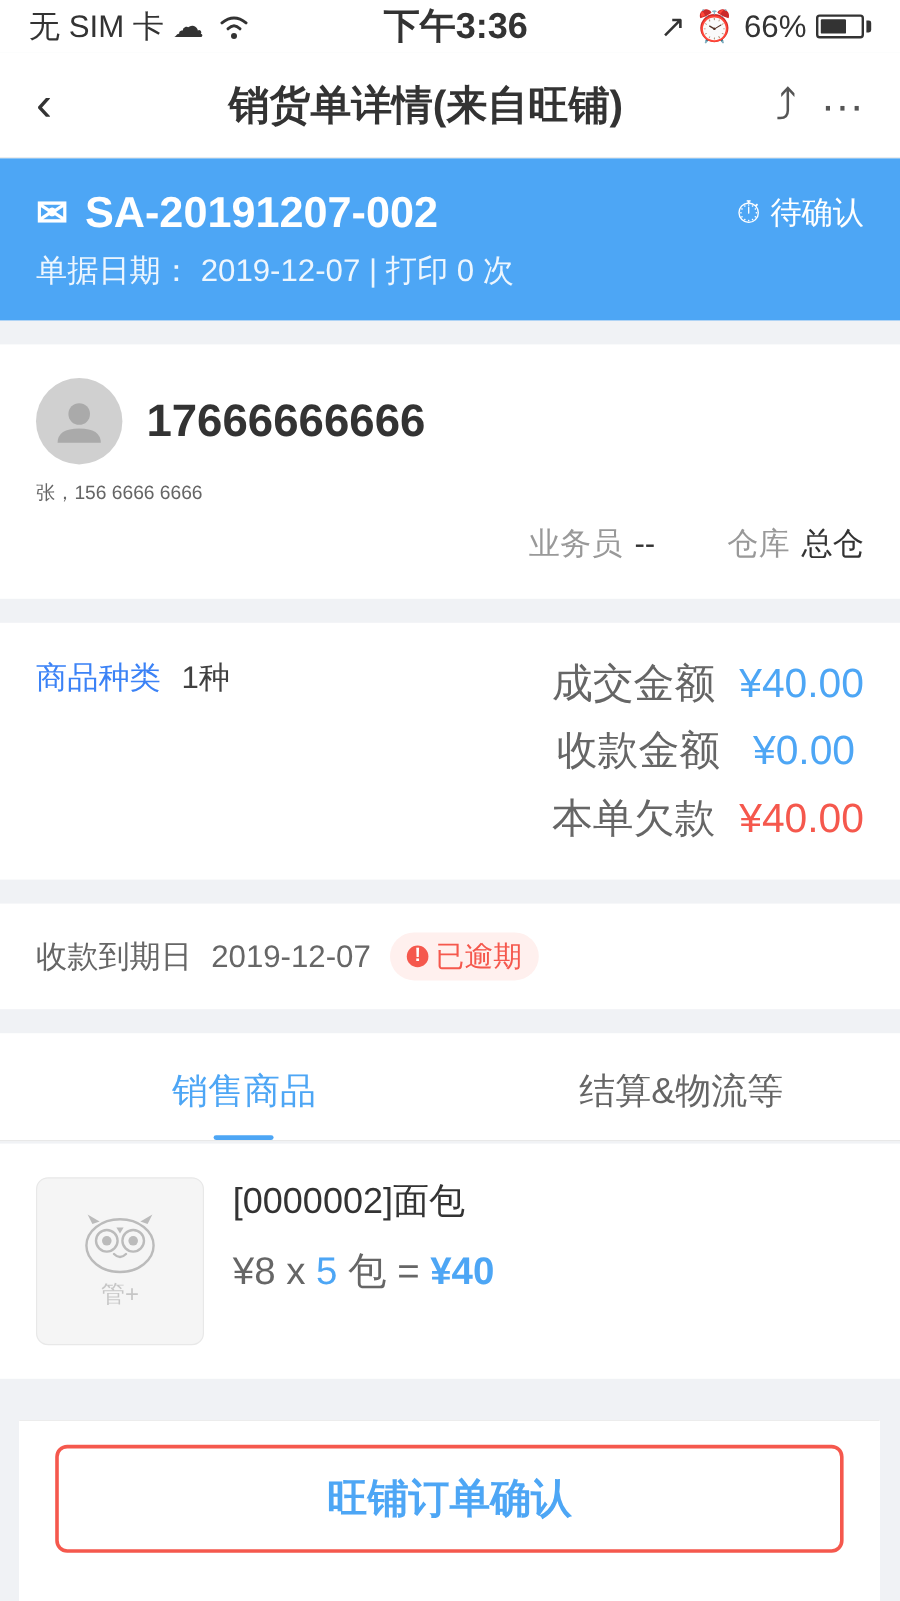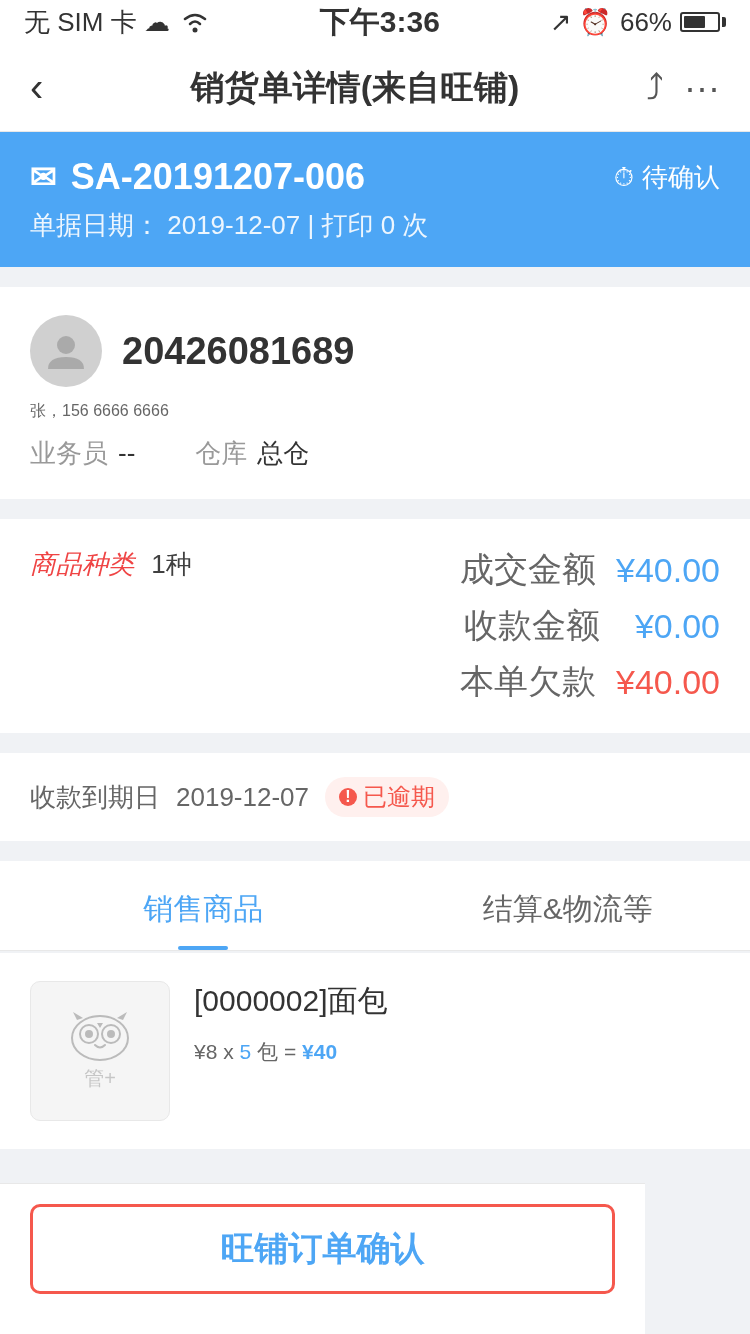--- a/index.html
+++ b/index.html
@@ -132,20 +132,21 @@
     .customer-sub {
       font-size: 16px;
       color: #666;
       margin-bottom: 14px;
     }
     .customer-meta {
       display: flex;
       gap: 60px;
       font-size: 26px;
       color: #666;
+      justify-content: flex-end;
     }
     .customer-meta-item {
       display: flex;
       align-items: center;
       gap: 10px;
     }
     .meta-label { color: #999; }
     .meta-value { color: #333; }
 
     
@@ -154,36 +155,36 @@
       padding: 28px 30px;
       margin-bottom: 20px;
       display: flex;
       justify-content: space-between;
       align-items: flex-start;
     }
     .summary-left {
       font-size: 26px;
       color: #666;
     }
-    .summary-left-label { color: #ef4444; font-style: italic; }
+    .summary-left-label { color: #3b82f6; }
     .summary-left-value { color: #404040; margin-left: 10px; }
     .summary-right {
       display: flex;
       flex-direction: column;
       align-items: flex-end;
       gap: 10px;
     }
     .summary-row {
       display: flex;
       align-items: center;
       gap: 20px;
       font-size: 34px;
     }
     .summary-row-label { color: #666; }
-    .summary-row-value { color: #4da6f5; font-weight: 500; min-width: 100px; text-align: right; }
+    .summary-row-value { color: #4da6f5; font-weight: 500; min-width: 100px; text-align: center; }
     .summary-row-value.red { color: #f5584d; }
 
     
     .due-card {
       background: #fff;
       padding: 24px 30px;
       margin-bottom: 20px;
       font-size: 26px;
       color: #666;
       display: flex;
@@ -278,38 +279,38 @@
       opacity: 0.5;
     }
     .product-info { flex: 1; }
     .product-name {
       font-size: 30px;
       color: #333;
       margin-bottom: 16px;
       font-weight: 500;
     }
     .product-price {
-      font-size: 21px;
+      font-size: 32px;
       color: #666;
     }
     .product-price .qty { color: #4da6f5; }
     .product-price .total { color: #4da6f5; font-weight: 600; }
 
     
     .empty-area {
       background: #f0f2f5;
       height: 240px;
     }
 
     
     .bottom-bar {
       position: fixed;
       bottom: 0;
-      left: 0;
-      width: 645px;
+      left: 16px;
+      width: 717px;
       background: #fff;
       padding: 20px 30px 40px;
       border-top: 1px solid #e8e8e8;
     }
     .confirm-btn {
       width: 100%;
       height: 90px;
       border: 3px solid #f5584d;
       border-radius: 10px;
       background: #fff;
@@ -384,21 +385,21 @@
   <div class="nav-actions">
     <span class="nav-icon">⤴</span>
     <span class="nav-icon">···</span>
   </div>
 </div>
 
 <div class="order-header-card">
   <div class="order-header-top">
     <div class="order-number">
       <span class="order-number-icon">✉</span>
-      <span>SA-20191207-006</span>
+      <span>SA-20191207-002</span>
     </div>
     <div class="order-status">
       <span>⏱</span>
       <span>待确认</span>
     </div>
   </div>
   <div class="order-date-info">
     <span>单据日期：</span>
     <span>2019-12-07</span>
     <span>| 打印 0 次</span>
@@ -406,21 +407,21 @@
 </div>
 
 <div class="customer-card">
   <div class="customer-top">
     <div class="customer-avatar">
       <svg width="44" height="44" viewBox="0 0 44 44" fill="none">
         <circle cx="22" cy="16" r="9" fill="#aaa"></circle>
         <path d="M4 40 Q4 28 22 28 Q40 28 40 40" fill="#aaa"></path>
       </svg>
     </div>
-    <div class="customer-name">20426081689</div>
+    <div class="customer-name">17666666666</div>
   </div>
   <div class="customer-sub">张，156 6666 6666</div>
   <div class="customer-meta">
     <div class="customer-meta-item">
       <span class="meta-label">业务员</span>
       <span class="meta-value">--</span>
     </div>
     <div class="customer-meta-item">
       <span class="meta-label">仓库</span>
       <span class="meta-value">总仓</span>

